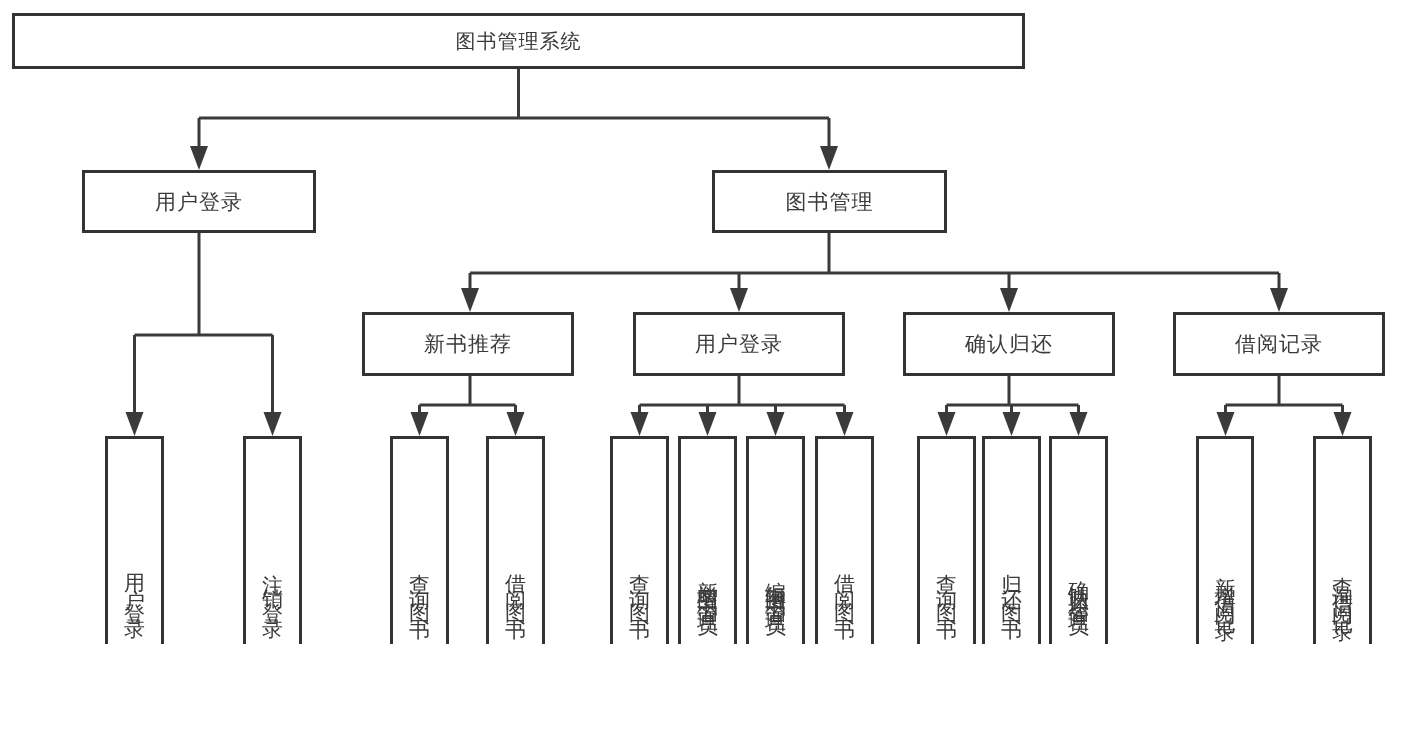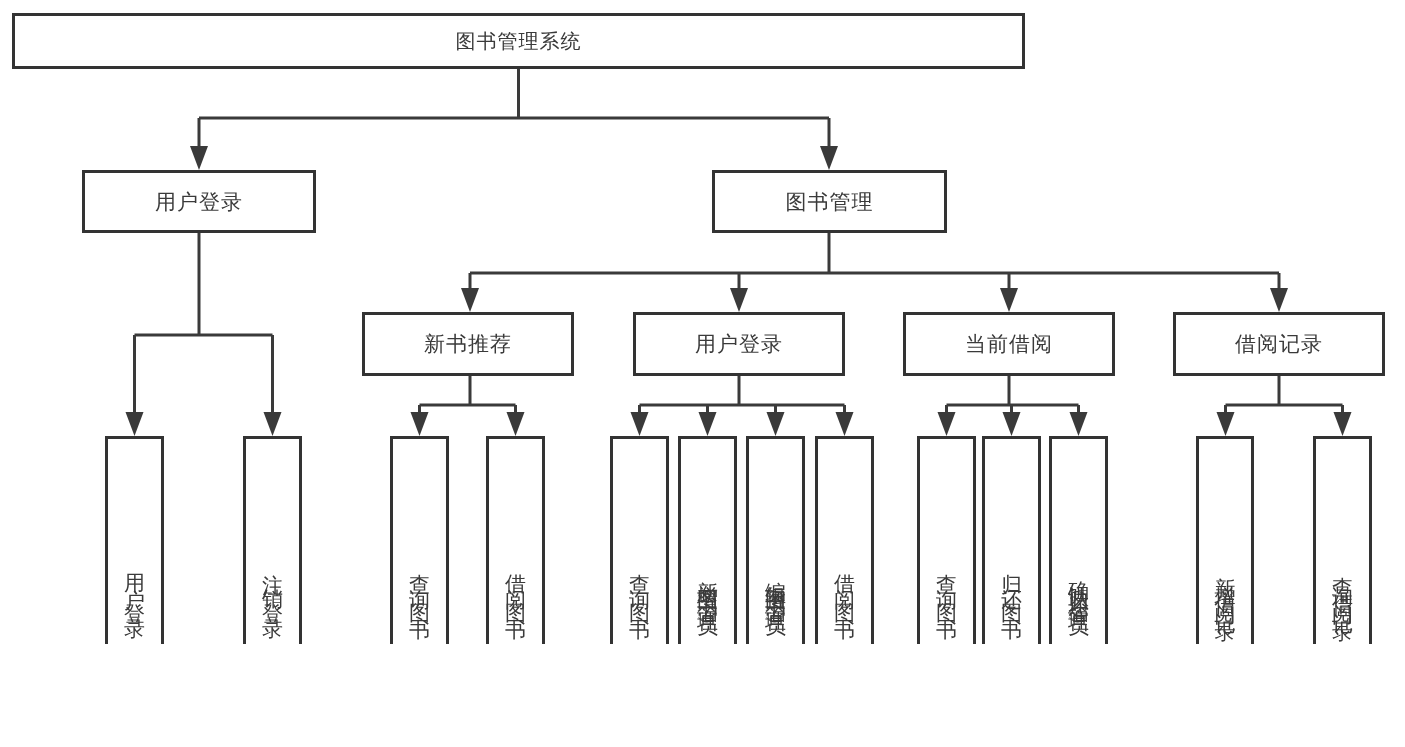--- a/index.html
+++ b/index.html
@@ -76,21 +76,21 @@
     </g>
   </svg>
 
   <div class="hbox root" style="left:12px; top:13px; width:1013px; height:56px;">图书管理系统</div>
 
   <div class="hbox" style="left:82px; top:170px; width:234px; height:63px;">用户登录</div>
   <div class="hbox" style="left:362px; top:312px; width:212px; height:64px;">新书推荐</div>
 
   <div class="hbox" style="left:712px; top:170px; width:235px; height:63px;">图书管理</div>
   <div class="hbox" style="left:633px; top:312px; width:212px; height:64px;">用户登录</div>
-  <div class="hbox" style="left:903px; top:312px; width:212px; height:64px;">当前借阅</div>
+  <div class="hbox" style="left:903px; top:312px; width:212px; height:64px;">确认归还</div>
   <div class="hbox" style="left:1173px; top:312px; width:212px; height:64px;">借阅记录</div>
 
   <div class="vbox vt-loose" style="left:105px; top:436px; width:59px; height:301px;">用户登录</div>
   <div class="vbox vt-loose" style="left:243px; top:436px; width:59px; height:301px;">注销登录</div>
 
   <div class="vbox vt-loose" style="left:390px; top:436px; width:59px; height:301px;">查询图书</div>
   <div class="vbox vt-loose" style="left:486px; top:436px; width:59px; height:301px;">借阅图书</div>
 
   <div class="vbox vt-loose" style="left:610px; top:436px; width:59px; height:301px;">查询图书</div>
   <div class="vbox vt-tight" style="left:678px; top:436px; width:59px; height:301px;">新增图书（管理员）</div>

